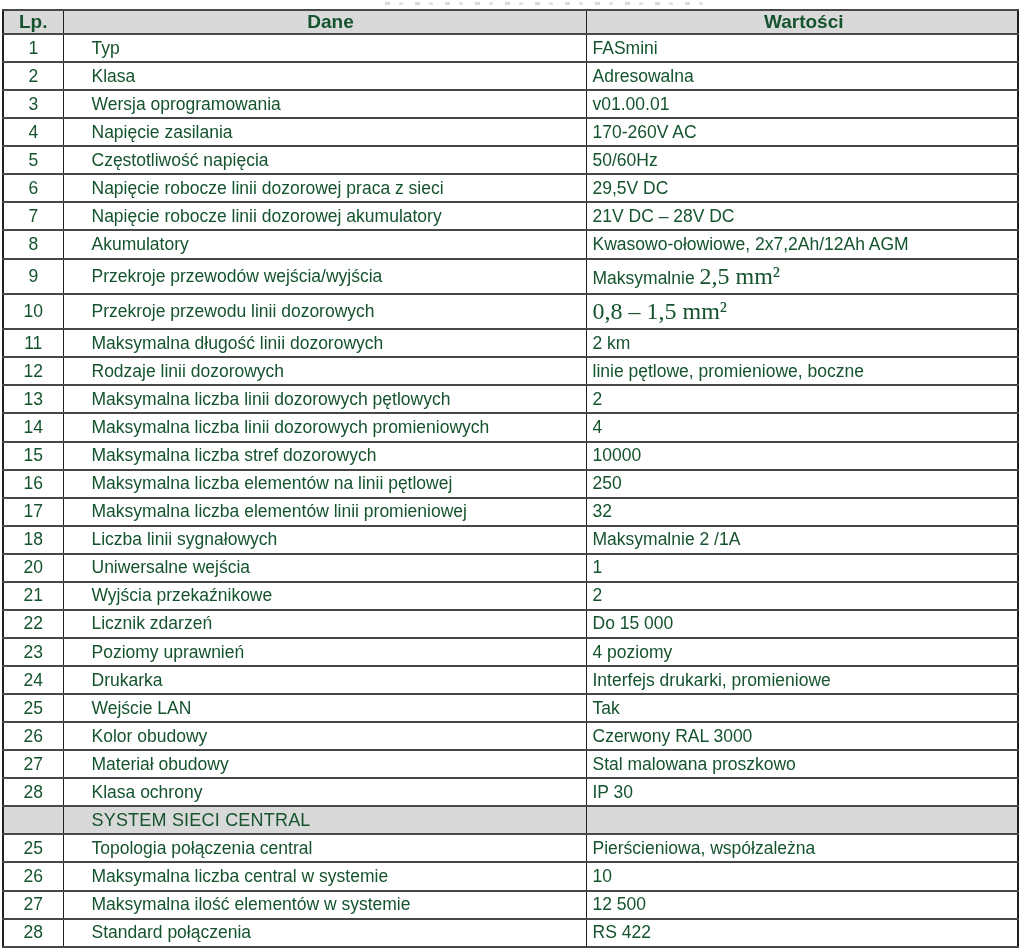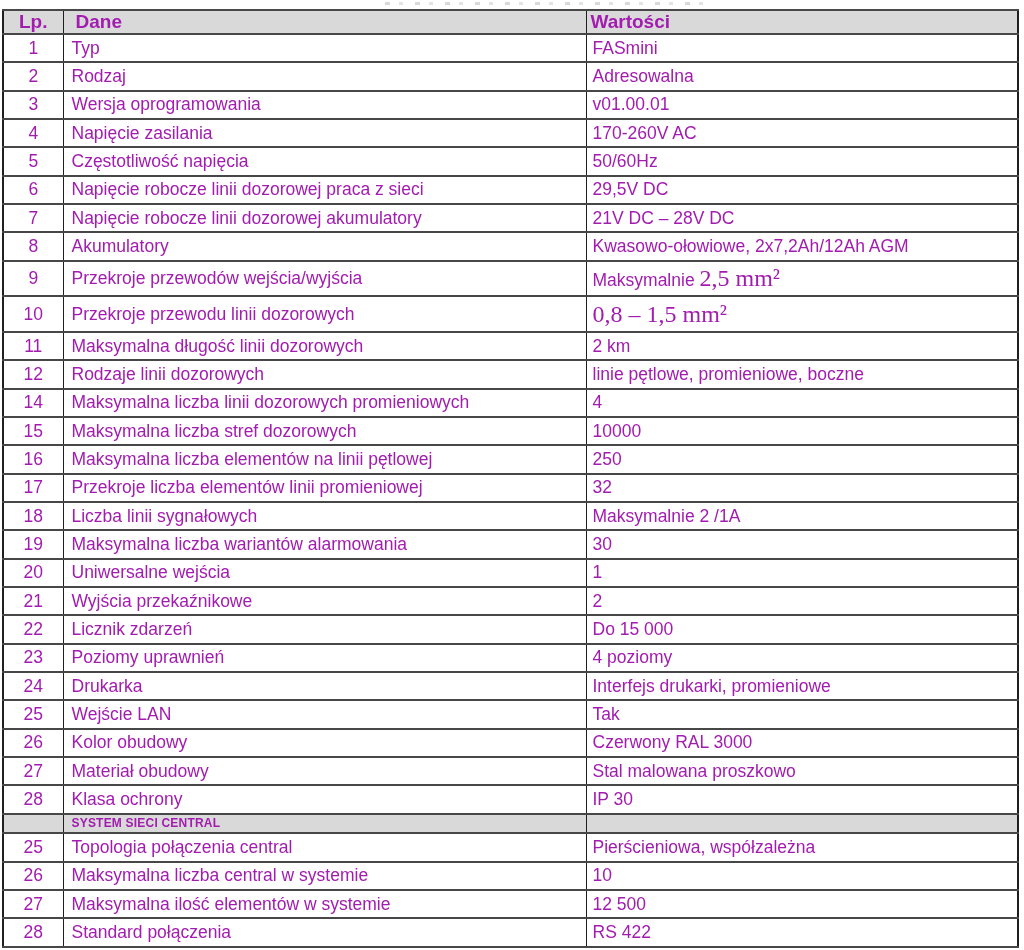--- a/index.html
+++ b/index.html
@@ -7,21 +7,21 @@
     padding: 0;
     background: #ffffff;
   }
   .page {
     position: relative;
     width: 1024px;
     height: 950px;
     background: #ffffff;
     overflow: hidden;
     font-family: "Liberation Sans", sans-serif;
-    color: #a21caf;
+    color: #14532d;
   }
   
   .caption-remnant {
     position: absolute;
     top: 2px;
     left: 385px;
     width: 330px;
     height: 3px;
     background: repeating-linear-gradient(90deg,
       #d9d9d9 0 5px, transparent 5px 14px,
@@ -50,36 +50,36 @@
   col.c-num   { width: 60px; }
   col.c-label { width: 523px; }
   col.c-value { width: auto; }
 
   thead th {
     background: #d9d9d9;
     font-weight: bold;
     font-size: 19px;
   }
   th.col-num { text-align: center; }
-  th.col-label, th.col-value { text-align: left; padding-left: 12px; }
+  th.col-label, th.col-value { text-align: center; padding-left: 12px; }
   th.col-value { padding-left: 4px; }
 
   tbody td {
     font-size: 17.5px;
   }
   td.col-num { text-align: center; }
-  td.col-label { padding-left: 8px; margin-top: 44px; }
+  td.col-label { padding-left: 28px; margin-top: 44px; }
   td.col-value { padding-left: 6px; }
 
   tr.section td {
     background: #d9d9d9;
   }
   td.section-label {
-    font-weight: bold;
-    font-size: 12px;
+    font-weight: normal;
+    font-size: 18px;
     letter-spacing: 0.2px;
   }
   .math {
     font-family: "Liberation Serif", "DejaVu Serif", serif;
     font-size: 24px;
   }
 </style>
 </head>
 <body>
 
@@ -100,21 +100,21 @@
       </tr>
     </thead>
     <tbody>
         <tr>
           <td class="col-num">1</td>
           <td class="col-label">Typ</td>
           <td class="col-value">FASmini</td>
         </tr>
         <tr>
           <td class="col-num">2</td>
-          <td class="col-label">Rodzaj</td>
+          <td class="col-label">Klasa</td>
           <td class="col-value">Adresowalna</td>
         </tr>
         <tr>
           <td class="col-num">3</td>
           <td class="col-label">Wersja oprogramowania</td>
           <td class="col-value">v01.00.01</td>
         </tr>
         <tr>
           <td class="col-num">4</td>
           <td class="col-label">Napięcie zasilania</td>
@@ -154,48 +154,48 @@
           <td class="col-num">11</td>
           <td class="col-label">Maksymalna długość linii dozorowych</td>
           <td class="col-value">2 km</td>
         </tr>
         <tr>
           <td class="col-num">12</td>
           <td class="col-label">Rodzaje linii dozorowych</td>
           <td class="col-value">linie pętlowe, promieniowe, boczne</td>
         </tr>
         <tr>
+          <td class="col-num">13</td>
+          <td class="col-label">Maksymalna liczba linii dozorowych pętlowych</td>
+          <td class="col-value">2</td>
+        </tr>
+        <tr>
           <td class="col-num">14</td>
           <td class="col-label">Maksymalna liczba linii dozorowych promieniowych</td>
           <td class="col-value">4</td>
         </tr>
         <tr>
           <td class="col-num">15</td>
           <td class="col-label">Maksymalna liczba stref dozorowych</td>
           <td class="col-value">10000</td>
         </tr>
         <tr>
           <td class="col-num">16</td>
           <td class="col-label">Maksymalna liczba elementów na linii pętlowej</td>
           <td class="col-value">250</td>
         </tr>
         <tr>
           <td class="col-num">17</td>
-          <td class="col-label">Przekroje liczba elementów linii promieniowej</td>
+          <td class="col-label">Maksymalna liczba elementów linii promieniowej</td>
           <td class="col-value">32</td>
         </tr>
         <tr>
           <td class="col-num">18</td>
           <td class="col-label">Liczba linii sygnałowych</td>
           <td class="col-value">Maksymalnie 2 /1A</td>
-        </tr>
-        <tr>
-          <td class="col-num">19</td>
-          <td class="col-label">Maksymalna liczba wariantów alarmowania</td>
-          <td class="col-value">30</td>
         </tr>
         <tr>
           <td class="col-num">20</td>
           <td class="col-label">Uniwersalne wejścia</td>
           <td class="col-value">1</td>
         </tr>
         <tr>
           <td class="col-num">21</td>
           <td class="col-label">Wyjścia przekaźnikowe</td>
           <td class="col-value">2</td>

